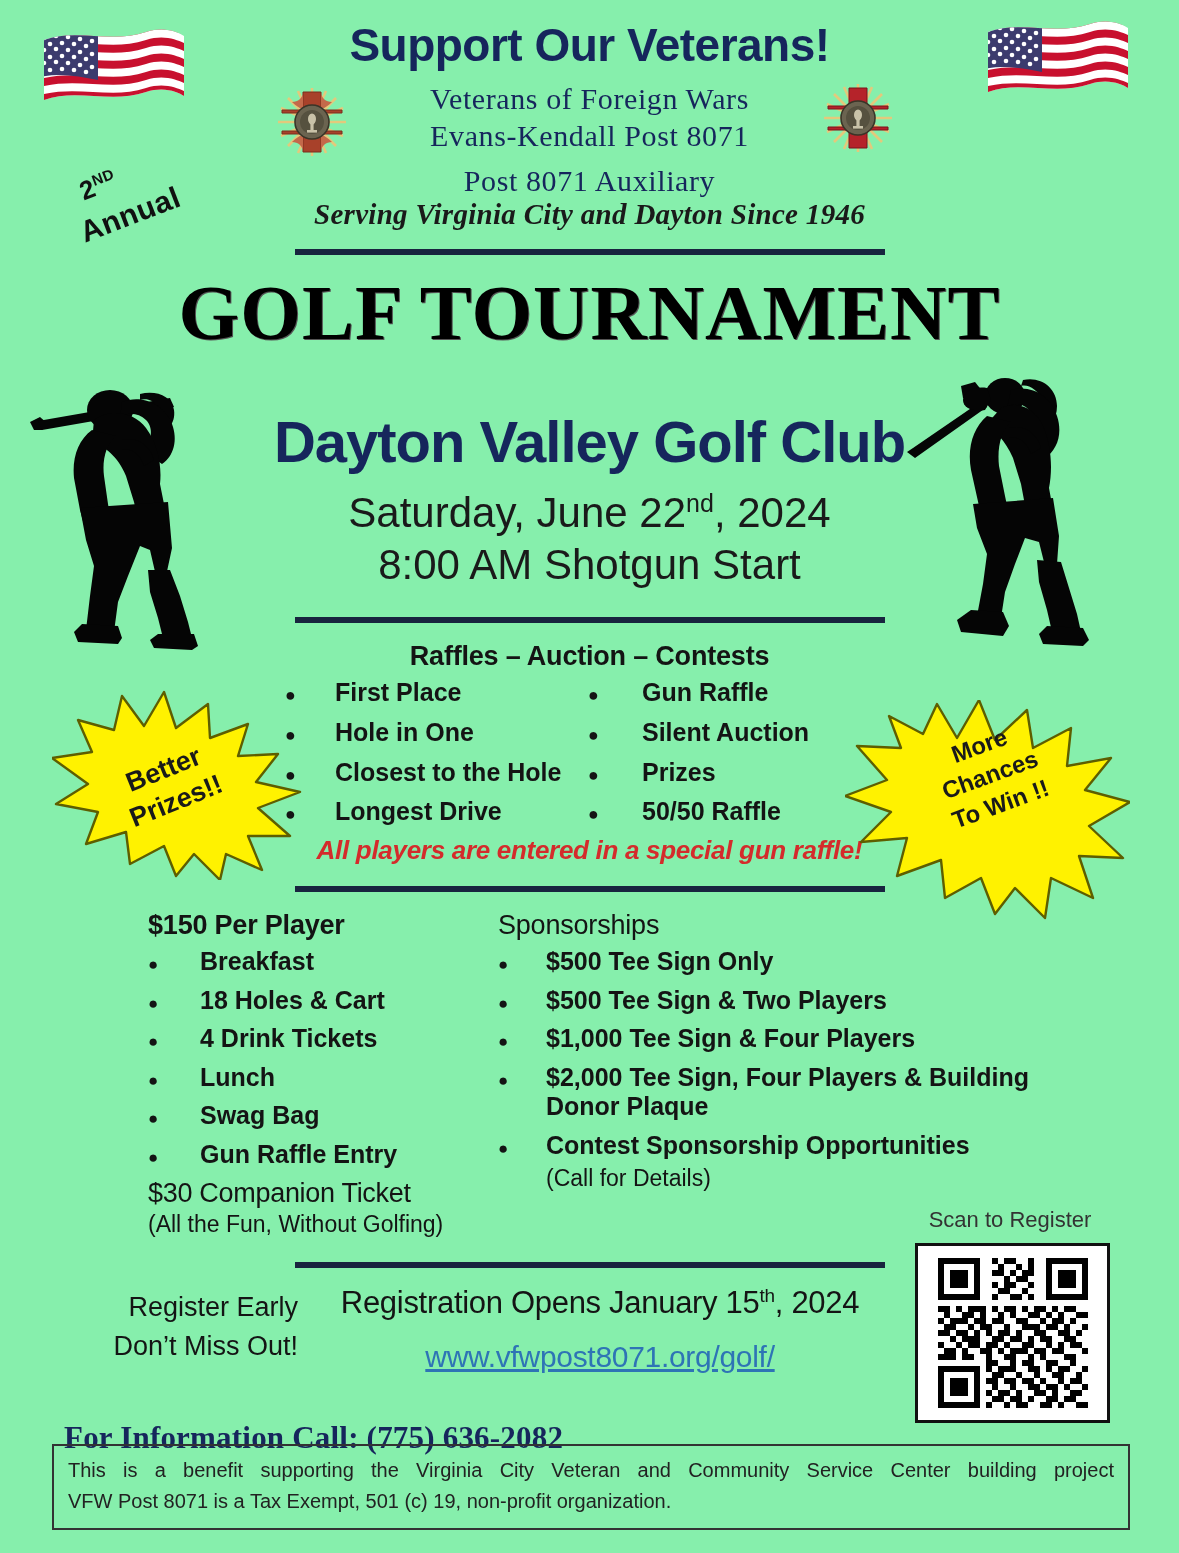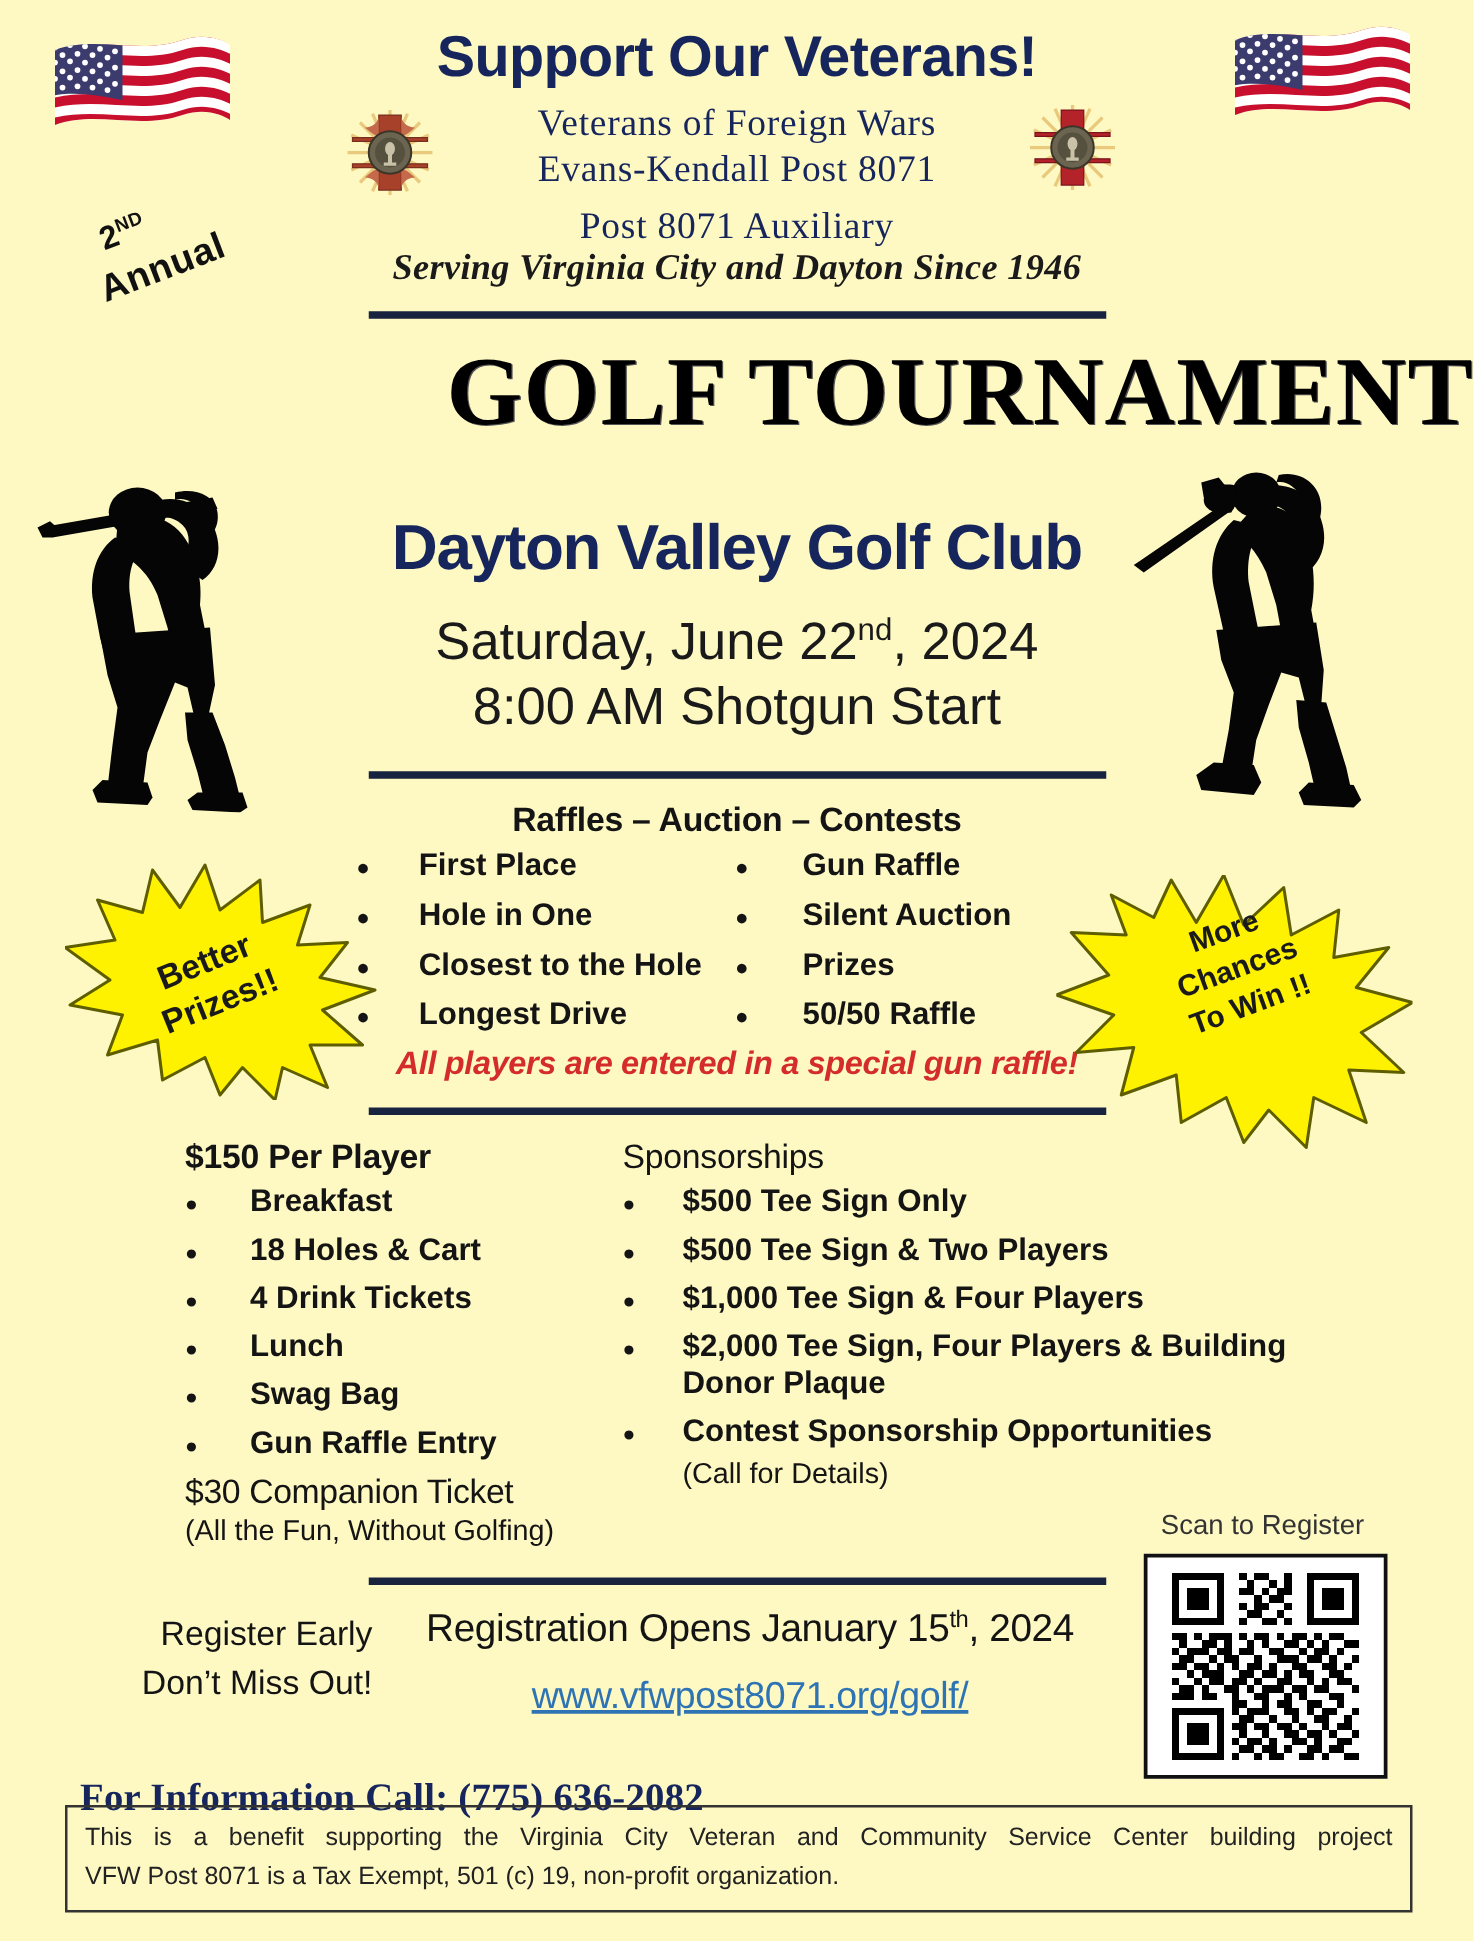--- a/index.html
+++ b/index.html
@@ -7,21 +7,21 @@
     width: 1179px;
     height: 1553px;
     background: #ffffff;
     font-family: "Liberation Sans", sans-serif;
     overflow: hidden;
   }
   .page {
     position: relative;
     width: 1179px;
     height: 1553px;
-    background: #fef9c3;
+    background: #86efac;
   }
 
   
   .flag { position: absolute; width: 150px; height: 108px; }
   .flag svg { width: 100%; height: 100%; display: block; }
   #flag-left  { left: 36px;  top: 18px; }
   #flag-right { left: 980px; top: 10px; }
 
   
   .vfw-emblem { position: absolute; width: 72px; height: 76px; }
@@ -86,41 +86,41 @@
   }
   #annual-badge .l1 sup { font-size: 15px; vertical-align: super; }
   #annual-badge .l2 {
     font-size: 30px; letter-spacing: 0.5px;
     margin-top: 6px;
   }
 
   
   #golf-tournament-title {
     position: absolute; left: 0; right: 0; top: 268px;
-    text-align: right;
+    text-align: center;
     font-family: "Liberation Serif", serif;
     font-weight: bold;
     font-size: 78px;
     color: #000;
     letter-spacing: 1px;
     white-space: nowrap;
     text-shadow: 1px 1px 0 #555;
   }
 
   
   .golfer { position: absolute; }
   .golfer svg { width: 100%; height: 100%; display: block; }
   #golfer-male   { left: 22px;  top: 380px; width: 215px; height: 270px; }
   #golfer-female { left: 905px; top: 370px; width: 230px; height: 285px; }
 
   
   #venue-name {
     position: absolute; left: 0; right: 0; top: 408px;
     text-align: center;
-    font-size: 51px; font-weight: bold;
+    font-size: 58px; font-weight: bold;
     color: #16265c;
     letter-spacing: -1px;
   }
   #event-date, #event-time {
     position: absolute; left: 0; right: 0;
     text-align: center;
     font-size: 42px;
     color: #1a1a1a;
   }
   #event-date { top: 489px; }

